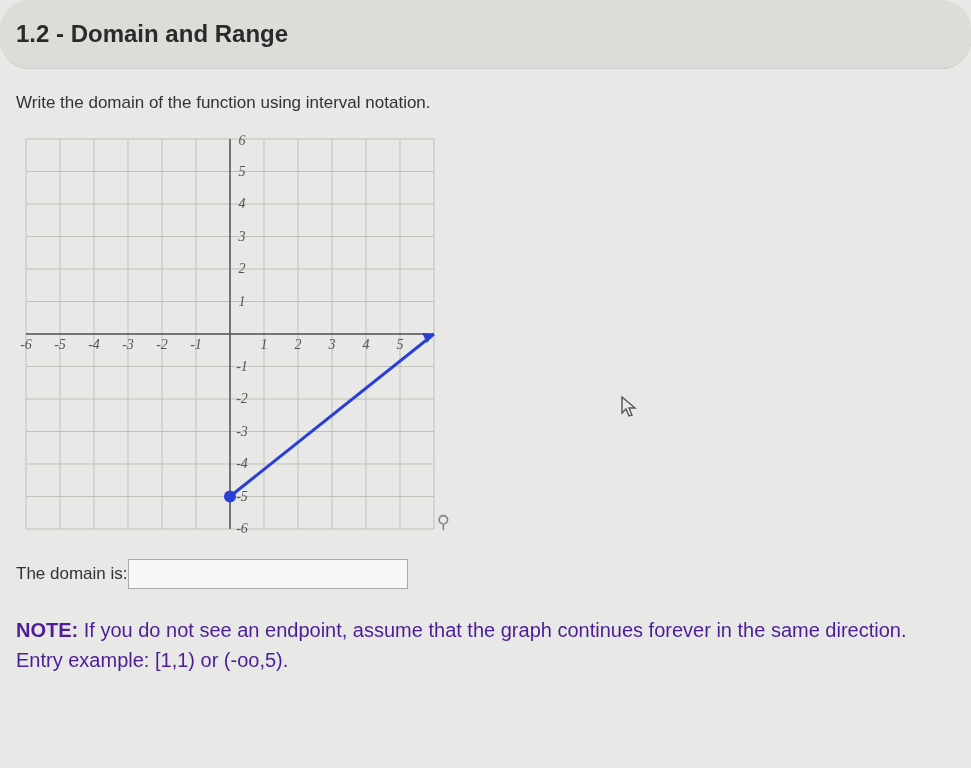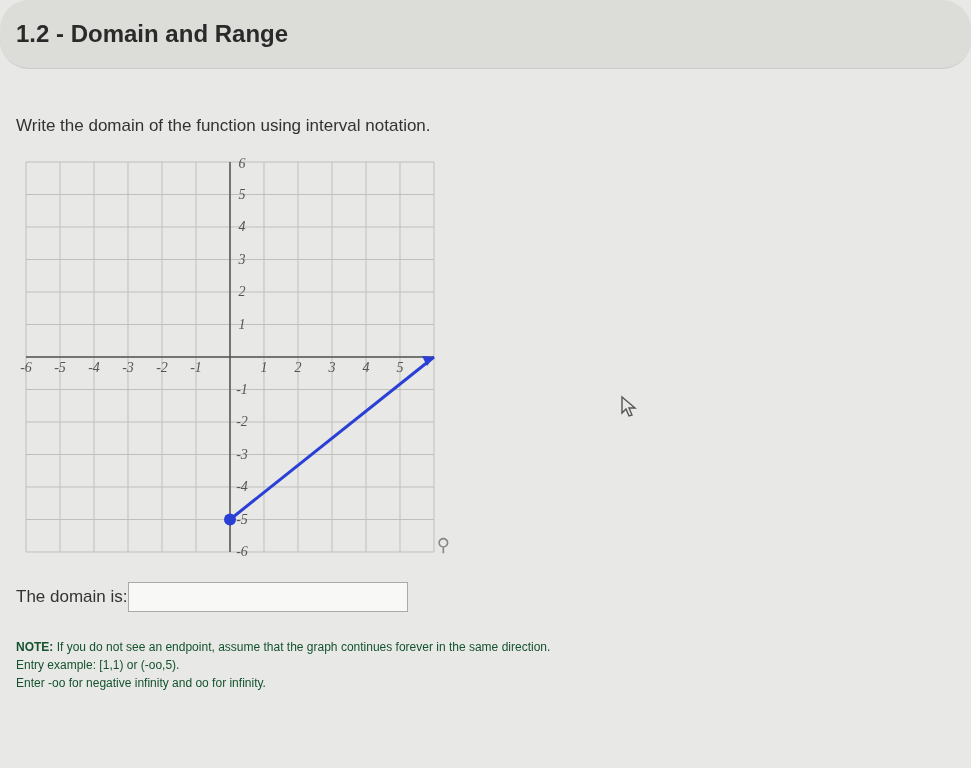--- a/index.html
+++ b/index.html
@@ -17,21 +17,20 @@
       border-bottom: 1px solid #ccc;
       border-radius: 29px;
     }
     .header h1 {
       font-size: 24px;
       font-weight: bold;
       color: #2a2a2a;
     }
     .content {
       padding: 24px 16px;
-      margin-top: 23px;
     }
     .prompt {
       font-size: 17px;
       color: #333;
       margin-bottom: 16px;
     }
     .graph-wrap {
       position: relative;
       width: 440px;
       height: 410px;
@@ -60,22 +59,22 @@
     }
     .answer-input {
       width: 280px;
       height: 30px;
       border: 1px solid #aaa;
       background: #f8f8f6;
       padding: 4px 6px;
       font-size: 15px;
     }
     .note {
-      font-size: 12px;
-      color: #14532d;
+      font-size: 20px;
+      color: #4c1d95;
       line-height: 1.5;
     }
     .note strong { font-weight: bold; }
     .cursor-svg {
       position: absolute;
       left: 620px;
       top: 395px;
       pointer-events: none;
     }
   </style>
@@ -168,19 +167,18 @@
   </div>
 
   <div class="answer-row">
     <span class="answer-label">The domain is:</span>
     <input type="text" class="answer-input" value="" style="">
   </div>
 
   <p class="note">
     <strong>NOTE:</strong><span> If you do not see an endpoint, assume that the graph continues forever in the same direction.</span><br>
     <span>Entry example: [1,1) or (-oo,5).</span><br>
-    <span>Enter -oo for negative infinity and oo for infinity.</span>
   </p>
 </div>
 
 <svg class="cursor-svg" width="20" height="24">
   <path d="M2 2 L2 18 L6 14 L9 21 L12 20 L9 13 L15 13 Z" fill="none" stroke="#555" stroke-width="1.4"></path>
 </svg>
 
 </body></html>

